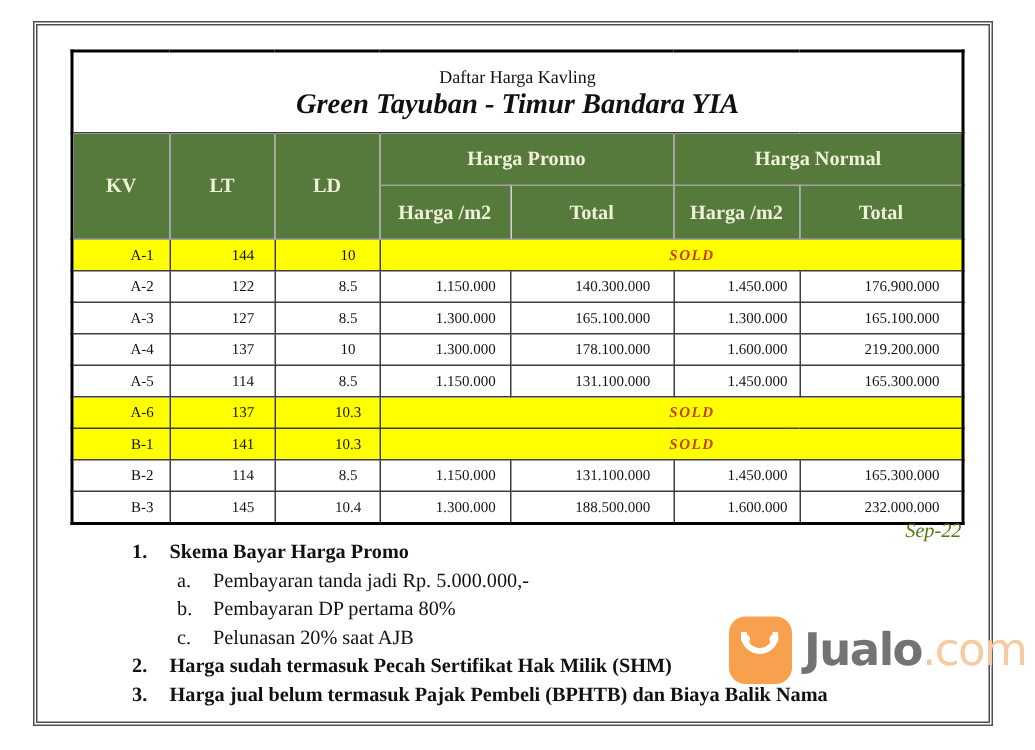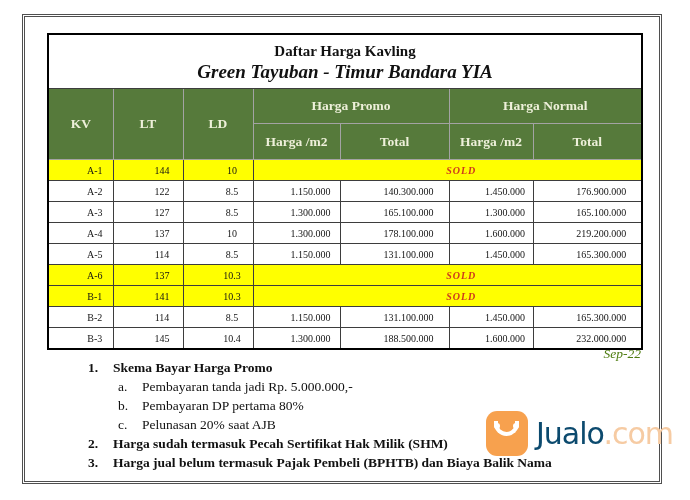--- a/index.html
+++ b/index.html
@@ -18,21 +18,21 @@
   .price-table{
     position:absolute;left:47px;top:33px;
     border-collapse:collapse;table-layout:fixed;width:594px;
     border:2px solid #000;
   }
   .price-table td,.price-table th{
     border:1px solid #3d3d3d;padding:0;text-align:center;vertical-align:middle;
     overflow:hidden;white-space:nowrap;
   }
   .title-cell{height:53px;border:1px solid #000;background:#fff;}
-  .title-line1{font-size:15px;font-weight:bold;line-height:1.5;}
+  .title-line1{font-size:12px;font-weight:normal;line-height:1.5;}
   .title-line2{font-size:19px;font-weight:bold;font-style:italic;line-height:1.1;}
   .green th{
     background:#567a3b;color:#eef0da;font-weight:bold;font-size:13.5px;
     border:1px solid #a3a3a3;
   }
   .hdr-top{height:35px;}
   .hdr-sub{height:36px;margin-left:16px;}
   .data-row td{height:20px;font-size:10px;color:#141414;background:#fff;padding-left:28px;}
   .sold-row td{background:#ffff00;}
   .sold-cell{
@@ -62,21 +62,21 @@
   }
   .wm-eye{position:absolute;width:6px;height:6px;border-radius:50%;background:#fff;top:12px;}
   .wm-eye.left{left:8px;}
   .wm-eye.right{left:27px;}
   .wm-smile{
     position:absolute;left:8px;top:10px;width:25px;height:15px;
     border:4px solid #fff;border-top:none;border-radius:0 0 14px 14px;
     box-sizing:border-box;
   }
   .wm-text{margin-left:8px;font-family:"DejaVu Sans","Liberation Sans",sans-serif;font-size:30px;line-height:45px;letter-spacing:-1px;}
-  .wm-brand{color:#0c4a6e;font-weight:normal;}
+  .wm-brand{color:#737373;font-weight:bold;}
   .wm-suffix{color:#f6cba3;font-weight:normal;}
 </style>
 </head>
 <body>
 
 <div class="page-frame"></div>
 
 <table class="price-table">
   <colgroup>
     <col style="width:65px">

